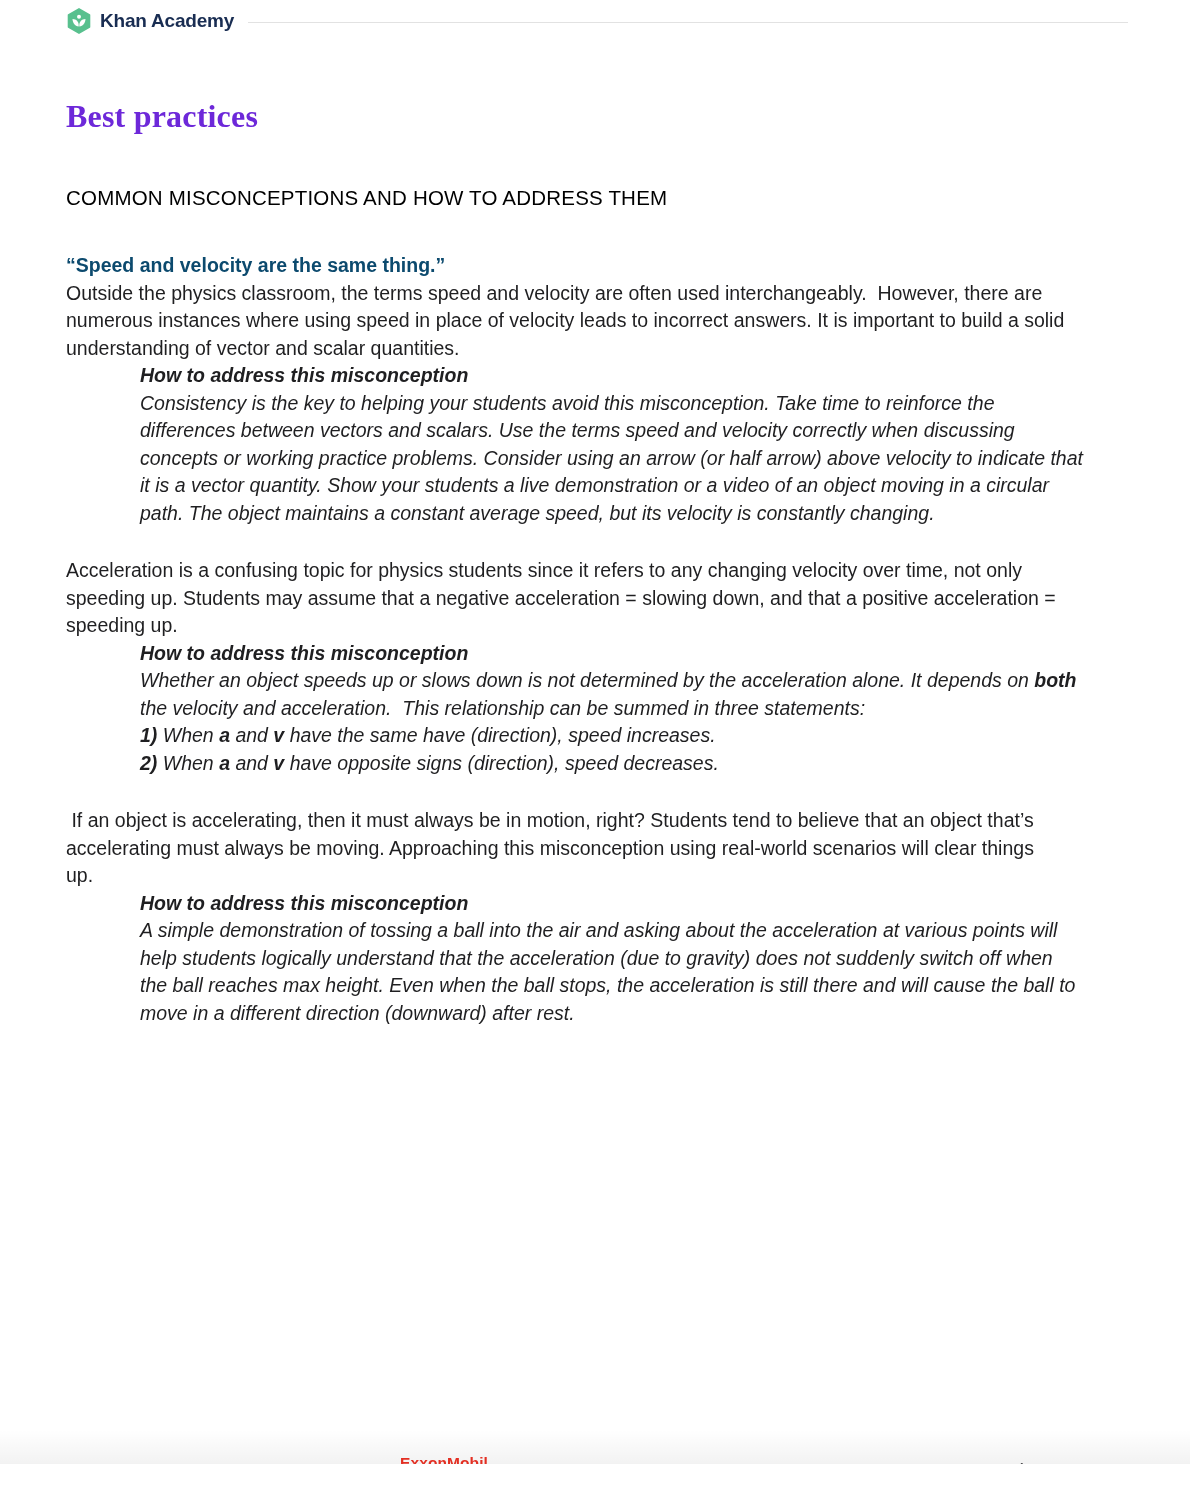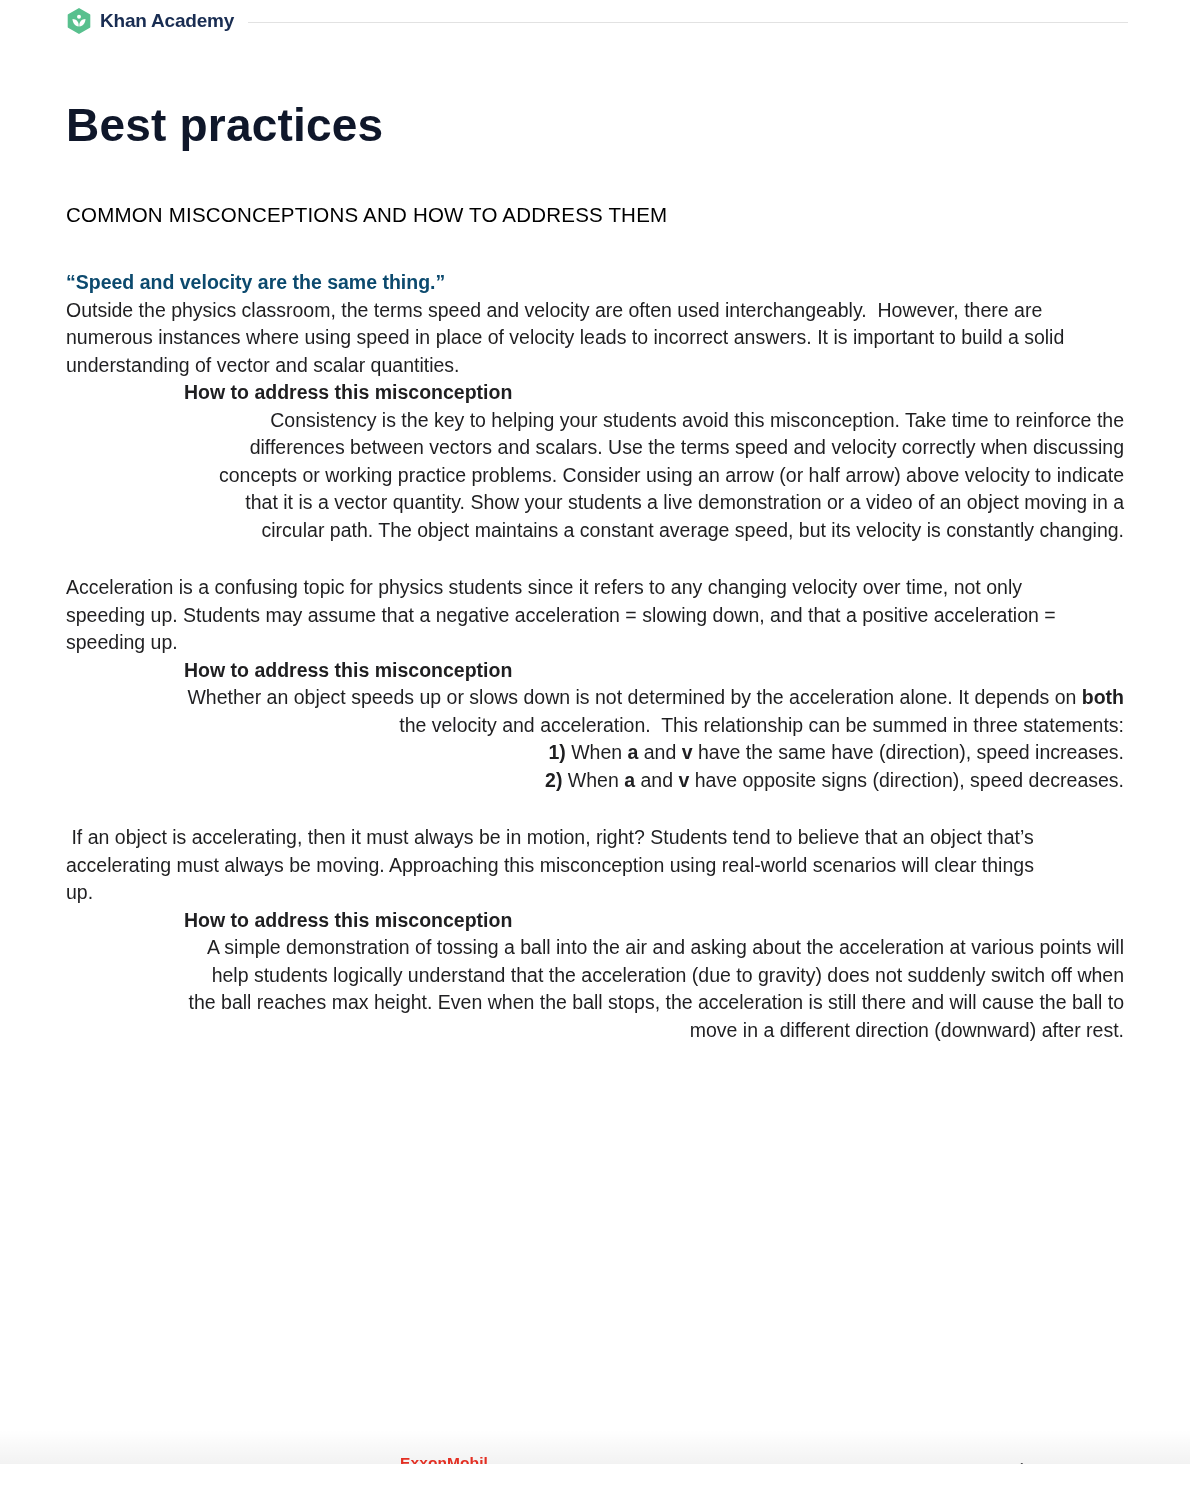--- a/index.html
+++ b/index.html
@@ -42,24 +42,24 @@
     flex: 1 1 auto;
     height: 1px;
     background: var(--divider_gray, #e2e2e2);
     margin-left: 14px;
     margin-top: 2px;
   }
 
   
   .content { padding: 0 66px; }
   .title {
-    font-family: Liberation Sans, sans-serif;
-    font-size: 46px;
+    font-family: Liberation Serif, serif;
+    font-size: 32px;
     font-weight: 700;
-    color: #0f172a;
+    color: #6d28d9;
     margin: 64px 0 0 0;
     letter-spacing: 0.2px;
   }
   .subtitle {
     margin-top: 51px;
     font-size: 20.5px;
     color: #000000;
     letter-spacing: 0.2px;
   }
 
@@ -74,22 +74,22 @@
     color: #0c4a6e;
   }
   .body-text {
     font-size: 19.5px;
     line-height: 27.5px;
     margin: 0;
     max-width: 1000px;
     white-space: pre-wrap;
     color: #1f1f21;
   }
-  .indent { margin-left: 118px; }
-  .indent .body-text { max-width: 945px; text-align: right; }
+  .indent { margin-left: 74px; font-style: italic; }
+  .indent .body-text { max-width: 945px; }
   .how-heading {
     font-size: 19.5px;
     line-height: 27.5px;
     font-weight: 700;
     margin: 0;
     color: #1f1f21;
   }
   .statement { max-width: 945px; }
 
   

